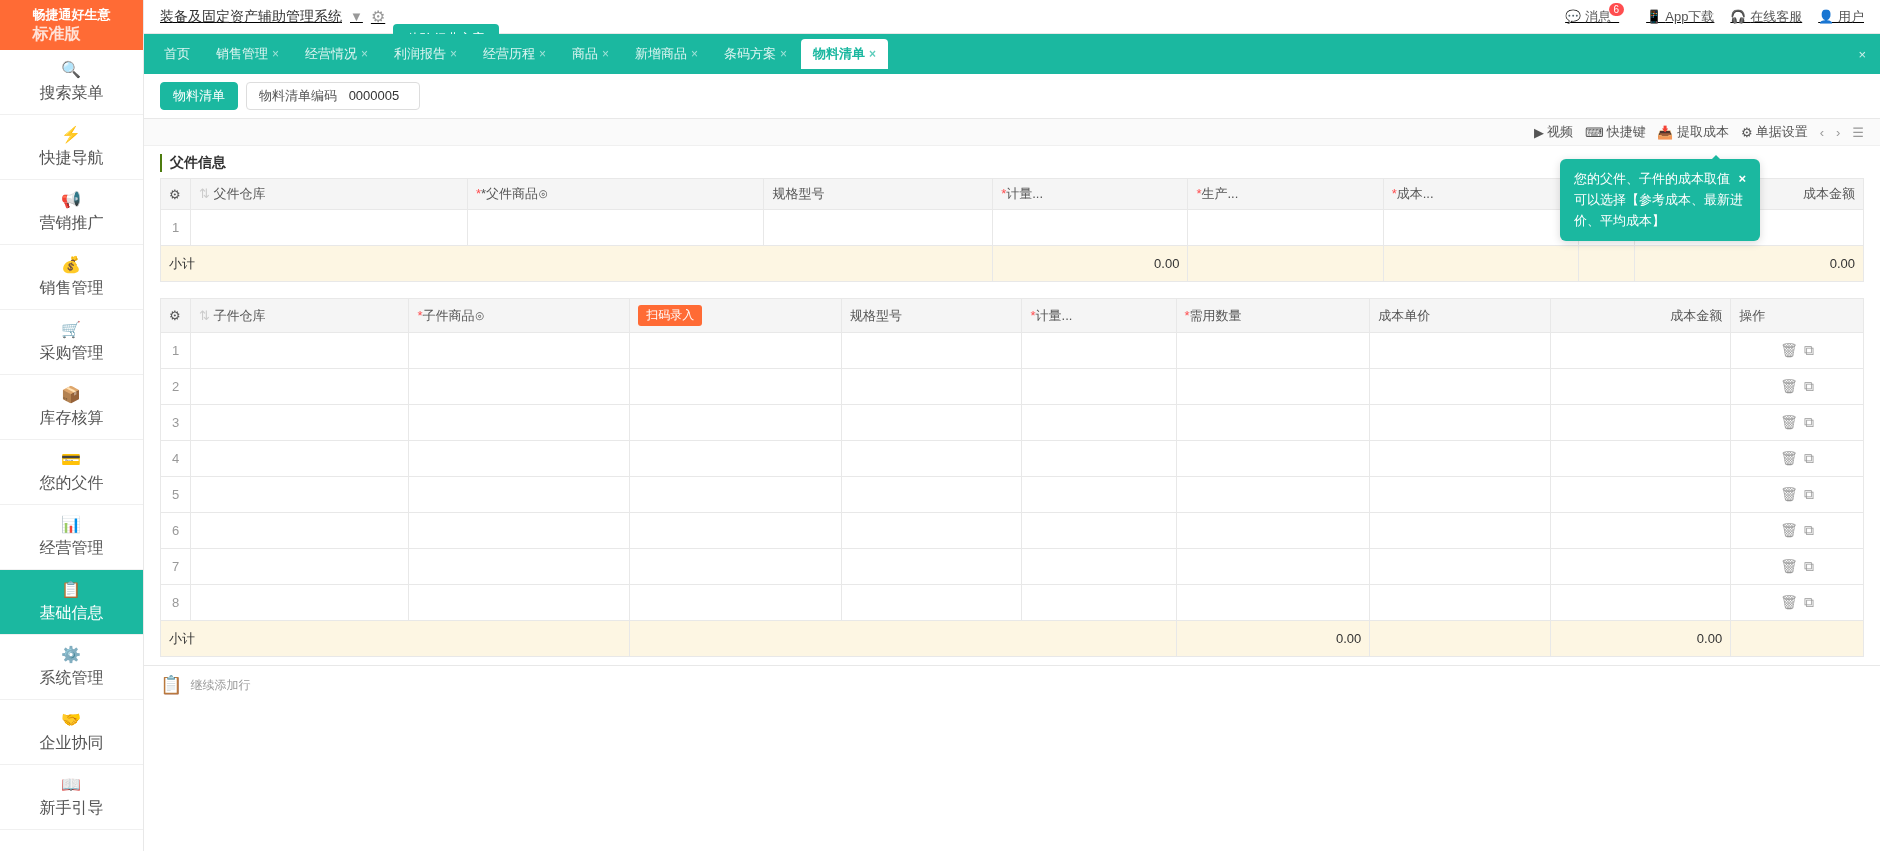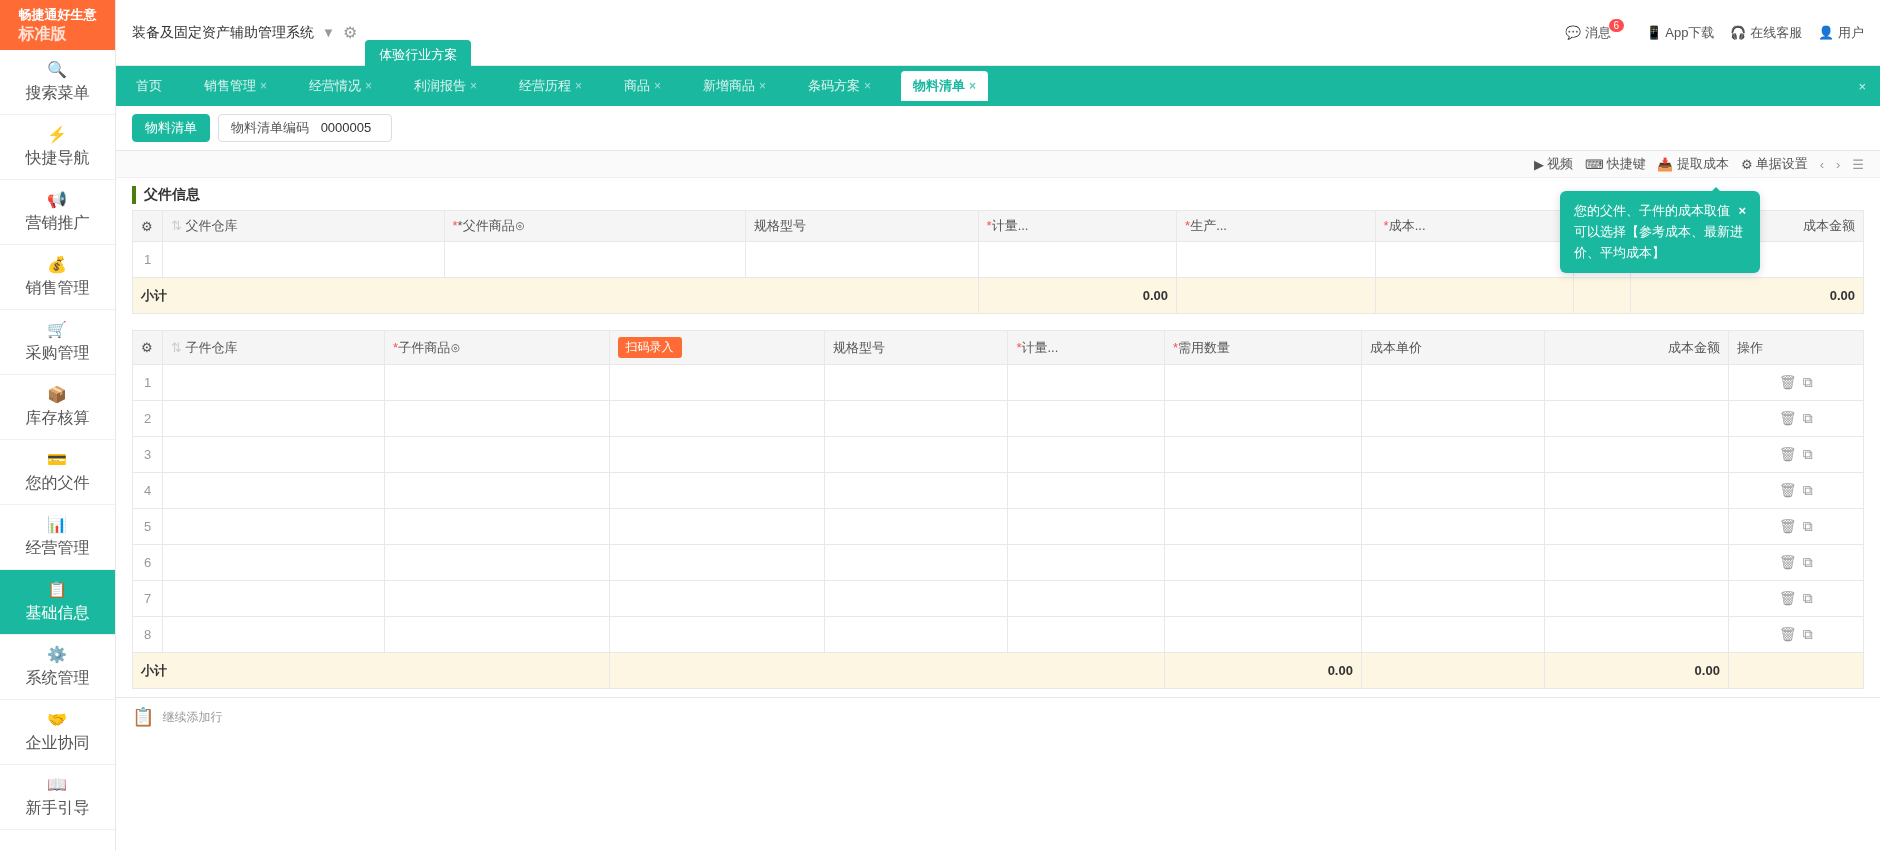--- a/index.html
+++ b/index.html
@@ -1,20 +1,20 @@
 <!DOCTYPE html>
 <html><head>
   <meta charset="utf-8">
   <style>
     * { box-sizing: border-box; margin: 0; padding: 0; font-family: 'Microsoft YaHei', Arial, sans-serif; font-size: 13px; }
     body { display: flex; height: 851px; overflow: hidden; background: #f5f5f5; }
 
     
     .sidebar {
-      width: 116px;
+      width: 144px;
       background: #fff;
       border-right: 1px solid #e8e8e8;
       display: flex;
       flex-direction: column;
       flex-shrink: 0;
     }
     .sidebar-logo {
       background: #ff6b35;
       height: 50px;
       display: flex;
@@ -44,27 +44,28 @@
     
     .main {
       flex: 1;
       display: flex;
       flex-direction: column;
       overflow: hidden;
     }
 
     
     .topbar {
-      height: 66px;
+      height: 34px;
       background: #fff;
       border-bottom: 1px solid #e8e8e8;
       display: flex;
       align-items: center;
       padding: 0 16px;
       justify-content: space-between;
+      text-decoration: underline;
     }
     .topbar-left { display: flex; align-items: center; gap: 8px; }
     .topbar-btn {
       background: #1bb8a0;
       color: #fff;
       border: none;
       border-radius: 4px;
       padding: 6px 14px;
       cursor: pointer;
       font-size: 13px;
@@ -82,21 +83,21 @@
       left: -6px;
     }
 
     
     .nav-tabs {
       background: #1bb8a0;
       display: flex;
       align-items: center;
       padding: 0 8px;
       height: 40px;
-      gap: 18px;
+      gap: 2px;
       overflow-x: auto;
     }
     .nav-tab {
       color: rgba(255,255,255,0.85);
       padding: 6px 12px;
       border-radius: 4px 4px 0 0;
       cursor: pointer;
       font-size: 13px;
       white-space: nowrap;
       display: flex;
@@ -141,40 +142,40 @@
       padding: 4px 16px;
       border-bottom: 1px solid #f0f0f0;
       gap: 12px;
       background: #fafafa;
       position: relative;
     }
     .toolbar-item { color: #555; cursor: pointer; font-size: 13px; display: flex; align-items: center; gap: 3px; }
 
     
     .section { padding: 8px 16px; }
-    .section-title { font-size: 14px; font-weight: bold; color: #333; margin-bottom: 6px; padding-left: 8px; border-left: 4px solid #4d7c0f; }
+    .section-title { font-size: 14px; font-weight: bold; color: #333; margin-bottom: 6px; padding-left: 8px; border-left: 2px solid #4d7c0f; }
 
     
     .data-table { width: 100%; border-collapse: collapse; font-size: 12px; }
     .data-table th {
       background: #f5f5f5;
       border: 1px solid #e8e8e8;
       padding: 6px 8px;
       color: #555;
       text-align: left;
       font-weight: normal;
       white-space: nowrap;
     }
     .data-table td {
       border: 1px solid #e8e8e8;
       padding: 6px 8px;
       height: 36px;
       color: #333;
     }
-    .data-table tr.subtotal td { background: #fdf6e3; font-weight: bold; }
+    .data-table tr.subtotal td { background: #fdf6e3; font-weight: normal; }
     .data-table .row-num { color: #999; text-align: center; width: 30px; }
     .data-table .text-right { text-align: right; }
 
     .scan-btn {
       background: #ff6b35;
       color: #fff;
       border: none;
       border-radius: 3px;
       padding: 2px 8px;
       font-size: 12px;

